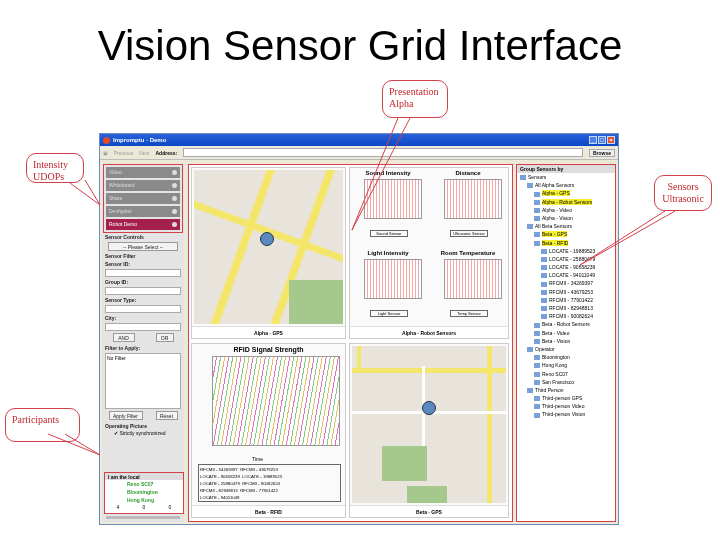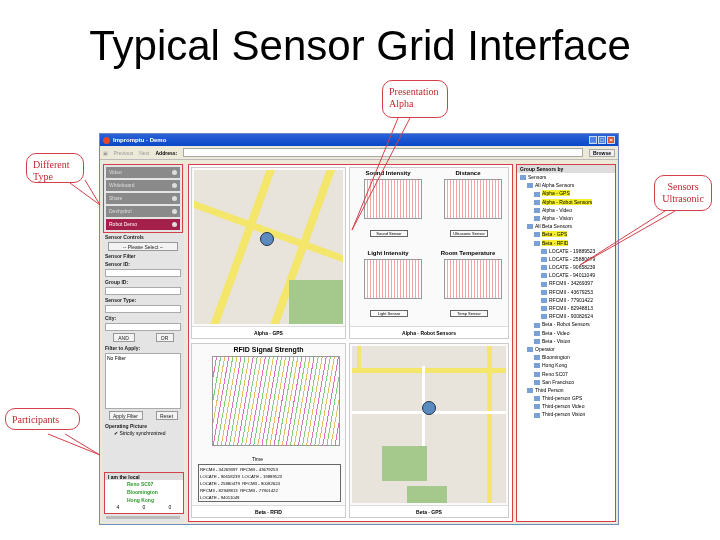--- a/index.html
+++ b/index.html
@@ -40,21 +40,21 @@
 .tree div{height:8.2px;line-height:8.2px;white-space:nowrap}
 .tree .hl span{background:#f5f02a}
 .mini{position:absolute;width:72px;height:70px}
 .mini .t{font-size:6px;font-weight:bold;text-align:center}
 .mini .plot{position:absolute;left:12px;top:9px;width:58px;height:40px;border:1px solid #999;background:#fff}
 .mini .lg{position:absolute;left:18px;top:60px;width:38px;height:7px;border:1px solid #666;font-size:4px;text-align:center}
 </style>
 </head>
 <body>
 
-<div class="slide-title">Typical Sensor Grid Interface</div>
+<div class="slide-title">Vision Sensor Grid Interface</div>
 
 <div class="win">
   <div class="titlebar">
     <span class="ico"></span>
     <span>Impromptu - Demo</span>
     <span class="ctl">
         <span>_</span>
         <span>□</span>
         <span class="x">×</span>
       </span>
@@ -206,23 +206,23 @@
         <div style="padding-left: 17px;"><b style="display: inline-block; width: 6px; height: 5px; background: rgb(122, 160, 216); margin-right: 2px; vertical-align: middle;"></b><span>Reno SC07</span></div>
         <div style="padding-left: 17px;"><b style="display: inline-block; width: 6px; height: 5px; background: rgb(122, 160, 216); margin-right: 2px; vertical-align: middle;"></b><span>San Francisco</span></div>
         <div style="padding-left: 10px;"><b style="display: inline-block; width: 6px; height: 5px; background: rgb(122, 160, 216); margin-right: 2px; vertical-align: middle;"></b><span>Third Person</span></div>
         <div style="padding-left: 17px;"><b style="display: inline-block; width: 6px; height: 5px; background: rgb(122, 160, 216); margin-right: 2px; vertical-align: middle;"></b><span>Third-person GPS</span></div>
         <div style="padding-left: 17px;"><b style="display: inline-block; width: 6px; height: 5px; background: rgb(122, 160, 216); margin-right: 2px; vertical-align: middle;"></b><span>Third-person Video</span></div>
         <div style="padding-left: 17px;"><b style="display: inline-block; width: 6px; height: 5px; background: rgb(122, 160, 216); margin-right: 2px; vertical-align: middle;"></b><span>Third-person Vision</span></div>
       </div>
   </div>
 </div>
 
-<div class="callout" style="left:26px;top:153px;width:58px;height:30px">Different Type</div>
+<div class="callout" style="left:26px;top:153px;width:58px;height:30px">Intensity UDOPs</div>
 <div class="callout" style="left:382px;top:80px;width:66px;height:38px">Presentation Alpha</div>
 <div class="callout" style="left:654px;top:175px;width:58px;height:36px;text-align:center">Sensors Ultrasonic</div>
-<div class="callout" style="left:5px;top:408px;width:75px;height:22px">Participants</div>
+<div class="callout" style="left:5px;top:408px;width:75px;height:34px">Participants</div>
 
 <svg style="position:absolute;left:0;top:0;width:720px;height:540px;pointer-events:none">
   <polyline points="70,183 100,205 85,180" fill="none" stroke="#d4404a" stroke-width="1"></polyline>
   <polyline points="398,118 352,230 410,118" fill="none" stroke="#d4404a" stroke-width="1"></polyline>
   <polyline points="665,211 580,265 675,211" fill="none" stroke="#d4404a" stroke-width="1"></polyline>
   <polyline points="48,434 100,455 65,434" fill="none" stroke="#d4404a" stroke-width="1"></polyline>
 </svg>
 
 </body></html>

